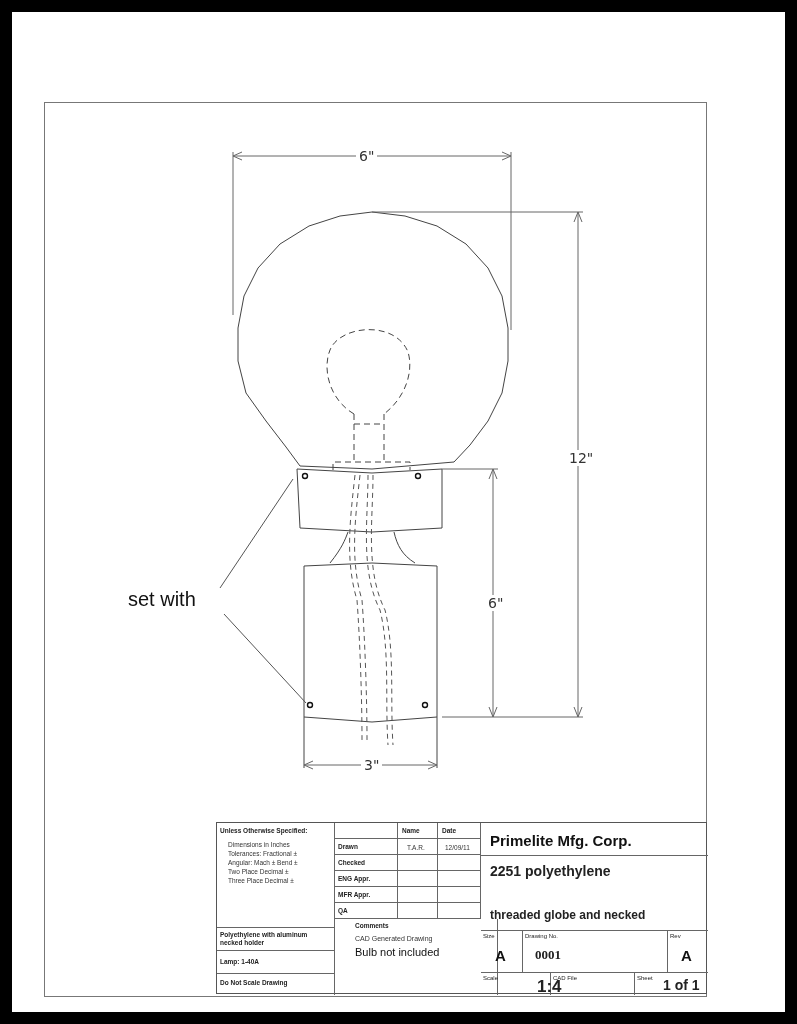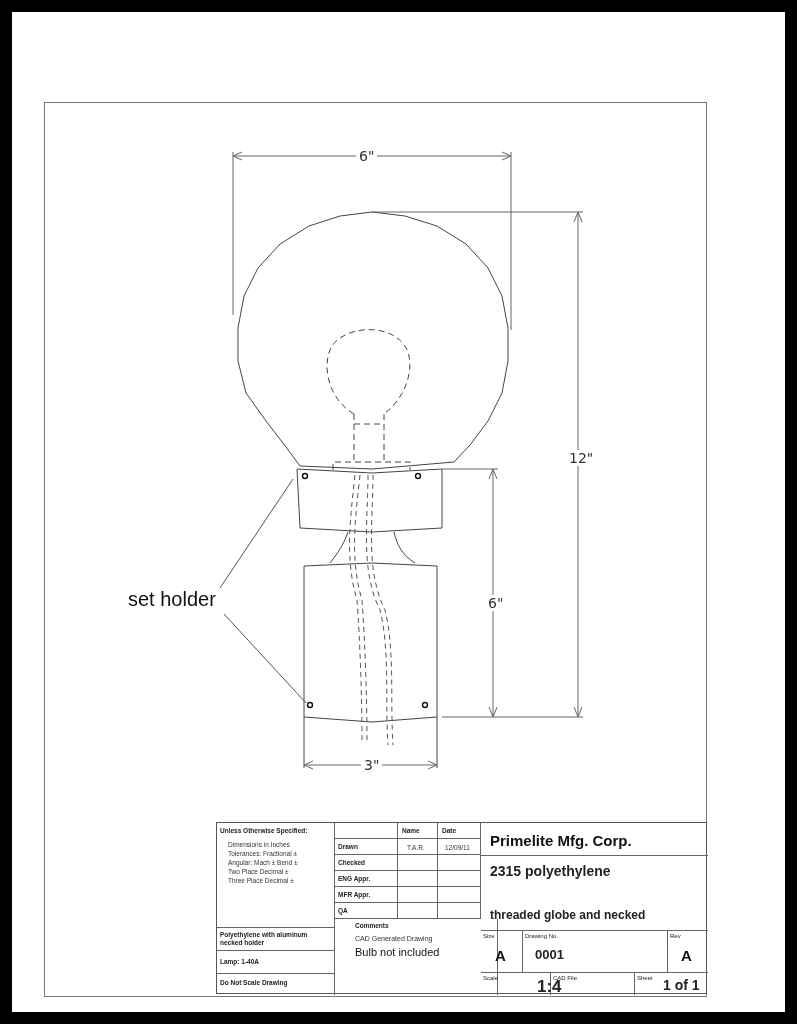--- a/index.html
+++ b/index.html
@@ -66,21 +66,21 @@
 
     <path d="M304,765 L437,765" stroke="#666"></path>
     <path d="M313,761 L304,765 L313,769 M428,761 L437,765 L428,769" stroke="#666"></path>
   </g>
 </svg>
 
 <span class="lbl dim" style="left:356px;top:148px;">6"</span>
 <span class="lbl dim" style="left:566px;top:450px;">12"</span>
 <span class="lbl dim" style="left:485px;top:595px;">6"</span>
 <span class="lbl dim" style="left:361px;top:757px;">3"</span>
-<span class="lbl setscrew">set holder</span>
+<span class="lbl setscrew">set with</span>
 
 <div class="tb">
 
   <div class="cell" style="left:0;top:0;width:118px;height:105px;">
     <div class="lbl t6" style="left:3px;top:4px;">Unless Otherwise Specified:</div>
     <div class="lbl t6n" style="left:11px;top:18px;">Dimensions in Inches</div>
     <div class="lbl t6n" style="left:11px;top:27px;">Tolerances: Fractional   ±</div>
     <div class="lbl t6n" style="left:11px;top:36px;">Angular: Mach ±    Bend   ±</div>
     <div class="lbl t6n" style="left:11px;top:45px;">Two Place Decimal          ±</div>
     <div class="lbl t6n" style="left:11px;top:54px;">Three Place Decimal        ±</div>
@@ -140,30 +140,30 @@
   <div class="cell" style="left:135px;top:96px;width:146px;height:76px;border-bottom:none;">
     <span class="lbl t6" style="left:3px;top:3px;">Comments</span>
     <span class="lbl t6n" style="left:3px;top:16px;font-size:7px;">CAD Generated Drawing</span>
     <span class="lbl mid" style="left:3px;top:27px;">Bulb not included</span>
   </div>
 
   <div class="cell" style="left:264px;top:0;width:227px;height:33px;border-right:none;">
     <span class="lbl big" style="left:9px;top:9px;">Primelite Mfg. Corp.</span>
   </div>
   <div class="cell" style="left:264px;top:33px;width:227px;height:75px;border-right:none;">
-    <span class="lbl" style="left:9px;top:7px;font-size:14px;font-weight:bold;">2315 polyethylene</span>
+    <span class="lbl" style="left:9px;top:7px;font-size:14px;font-weight:bold;">2251 polyethylene</span>
     <span class="lbl" style="left:9px;top:52px;font-size:12px;font-weight:bold;">threaded globe and necked</span>
   </div>
   <div class="cell" style="left:264px;top:108px;width:42px;height:42px;">
     <span class="lbl" style="left:2px;top:2px;font-size:6px;">Size</span>
     <span class="lbl big" style="left:14px;top:16px;">A</span>
   </div>
   <div class="cell" style="left:306px;top:108px;width:145px;height:42px;">
     <span class="lbl" style="left:2px;top:2px;font-size:6px;">Drawing  No.</span>
-    <span class="lbl" style="left:12px;top:16px;font-size:13px;font-weight:bold;">0001</span>
+    <span class="lbl" style="left:12px;top:16px;font-size:13px;font-weight:bold;font-family:Liberation Serif, serif;">0001</span>
   </div>
   <div class="cell" style="left:451px;top:108px;width:40px;height:42px;border-right:none;">
     <span class="lbl" style="left:2px;top:2px;font-size:6px;">Rev</span>
     <span class="lbl big" style="left:13px;top:16px;">A</span>
   </div>
   <div class="cell" style="left:264px;top:150px;width:70px;height:22px;border-bottom:none;">
     <span class="lbl" style="left:2px;top:2px;font-size:6px;">Scale</span>
     <span class="lbl" style="left:56px;top:4px;font-size:17px;font-weight:bold;">1:4</span>
   </div>
   <div class="cell" style="left:334px;top:150px;width:84px;height:22px;border-bottom:none;">

